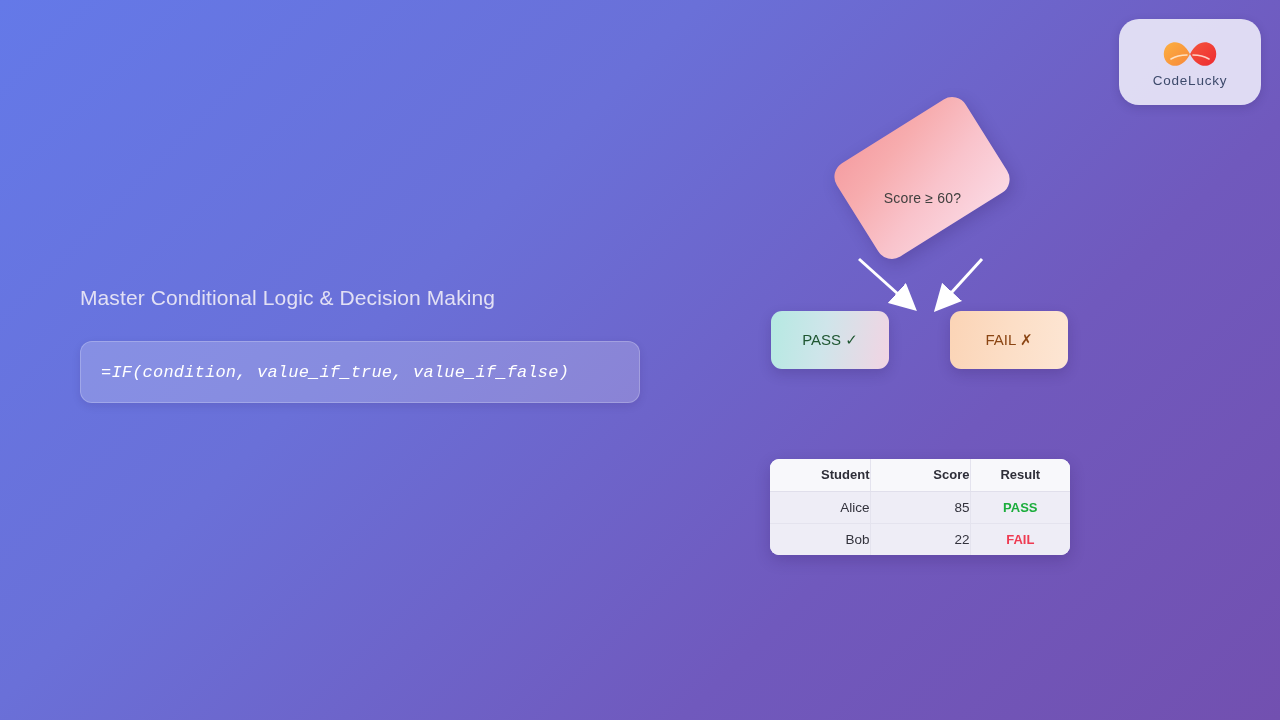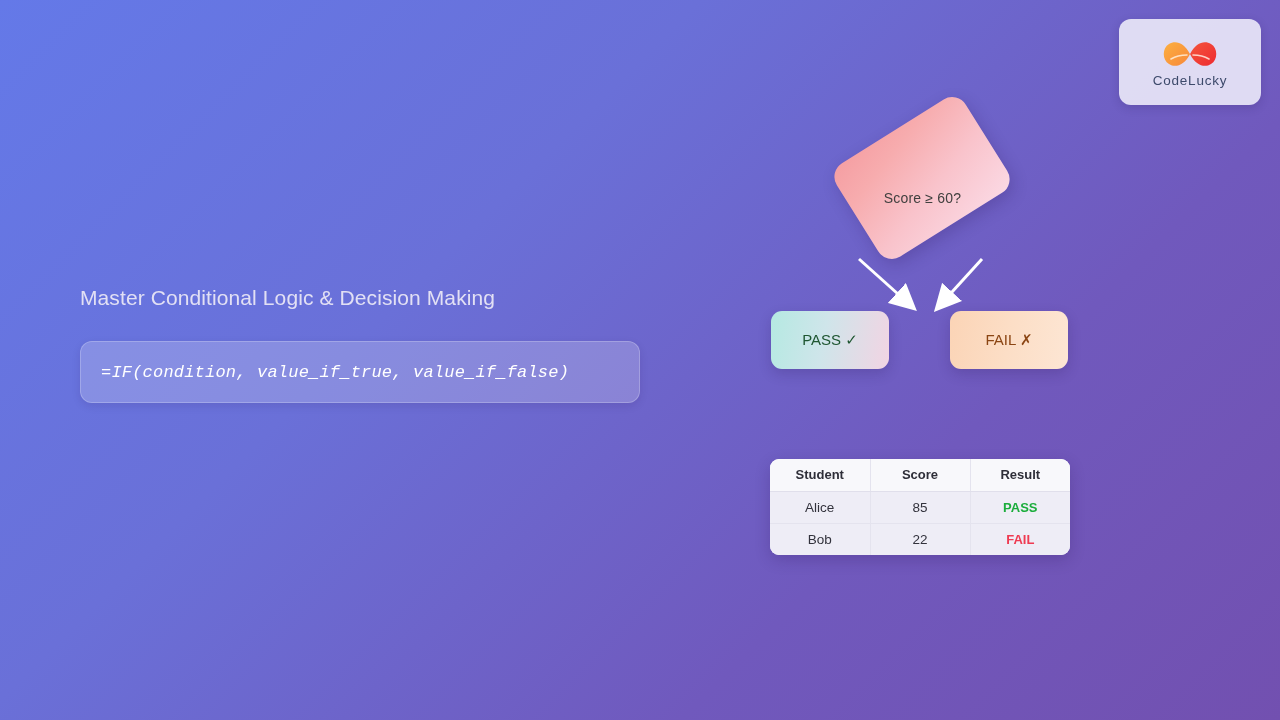--- a/index.html
+++ b/index.html
@@ -8,21 +8,21 @@
     font-family:"Liberation Sans", sans-serif;
     background:linear-gradient(135deg,#6479e8 0%, #6a70d8 35%, #7059bd 70%, #7250b0 100%);
     position:relative;
     overflow:hidden;
   }
 
   
   .logo-badge{
     position:absolute; left:1119px; top:19px; width:142px; height:86px;
     background:rgba(231,229,246,0.93);
-    border-radius:12px;
+    border-radius:20px;
     box-shadow:0 3px 10px rgba(40,20,80,0.18);
     display:flex; flex-direction:column; align-items:center; justify-content:center;
     gap:2px;
   }
   .logo-mark{ width:64px; height:34px; display:block; }
   .logo-text{
     font-size:13.5px; color:#3d4a6b; letter-spacing:0.8px;
     font-family:"Liberation Sans", sans-serif;
   }
 
@@ -90,21 +90,21 @@
     border-radius:9px; overflow:hidden;
     box-shadow:0 5px 15px rgba(40,20,80,0.22);
     background:#f7f7fb;
   }
   table{ width:100%; border-collapse:collapse; }
   th{
     background:#f8f8fb; color:#2e2e38; font-size:13px; font-weight:bold;
     padding:8px 0 9px; text-align:center;
     border-bottom:1px solid #e0dfeb;
   }
-  th:not(:last-child), td:not(:last-child){ border-right:1px solid #e4e3ee; }
+  th:not(:last-child), td:not(:last-child){ border-right:1px solid #e4e3ee;text-align:right; }
   td{
     background:#eeedf6; color:#32323c; font-size:13.5px;
     padding:8px 0; text-align:center;
     border-bottom:1px solid #e4e3ee;
   }
   tr:last-child td{ border-bottom:none; }
   td.pass{ color:#1bad3c; font-weight:bold; font-size:13px; }
   td.fail{ color:#ef3b52; font-weight:bold; font-size:13px; }
   .col-student{ width:100px; }
   .col-score{ width:100px; }

